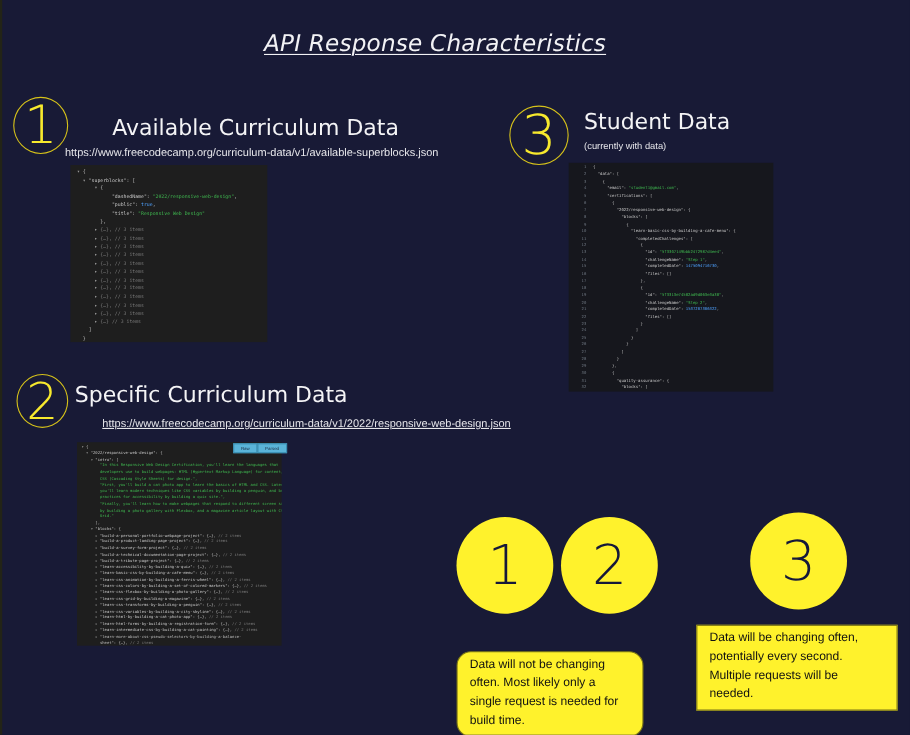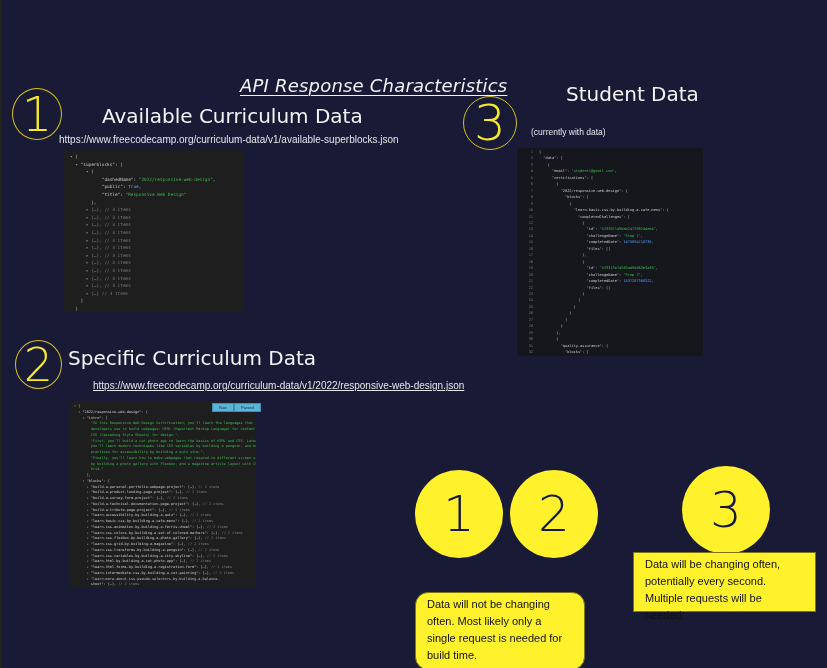--- a/index.html
+++ b/index.html
@@ -5,23 +5,23 @@
   html, body { margin:0; padding:0; }
   body {
     width:827px; height:668px; overflow:hidden;
     background:#181a36;
     font-family:"DejaVu Sans", sans-serif;
     color:#ffffff;
     position:relative;
   }
   .title {
     position:absolute; left:240px; top:27px;
-    font-size:18px; font-style:italic; text-decoration:underline;
+    font-size:21px; font-style:italic; text-decoration:underline;
     text-decoration-thickness:1px; text-underline-offset:3px;
-    color:#f2f2f5; letter-spacing:0.2px;margin-top:48px;
+    color:#f2f2f5; letter-spacing:0.2px;
   }
   .num-outline {
     position:absolute; border:1px solid #d6c21a; border-radius:50%;
     color:#f7e92d; font-family:"DejaVu Sans", sans-serif;
     display:flex; align-items:center; justify-content:center;
     font-weight:300;
   }
   .sec-title { position:absolute; font-size:20px; color:#f4f4f6; white-space:nowrap; }
   .sec-url { position:absolute; font-size:10px; color:#e6e6ea; white-space:nowrap; font-family:"Liberation Sans", sans-serif;}
   .sec-url.u { text-decoration:underline; }
@@ -134,21 +134,21 @@
        : {…} 
       }
     }
   }</div>
 <div class="rawparsed" style="left:212px;top:403px;">
   <span>Raw</span>
   <span>Parsed</span>
 </div>
 
 <div class="num-outline" style="left:463px;top:96px;width:52px;height:52px;font-size:50px;">3</div>
-<div class="sec-title" style="left:531px;top:82px;margin-left:35px;">Student Data</div>
+<div class="sec-title" style="left:531px;top:98px;">Student Data</div>
 <div class="sec-sub" style="left:531px;top:127px;">(currently with data)</div>
 
 <div class="code dark2" id="code3" style="left:517px;top:148px;width:186px;height:208px;padding:1px 2px;font-size:3.6px;line-height:6.45px;"><span class="ln">1</span>{
 <span class="ln">2</span>  <span class="k">"data"</span>: [
 <span class="ln">3</span>    {
 <span class="ln">4</span>      <span class="k">"email"</span>: <span class="s">"student1@gmail.com"</span>,
 <span class="ln">5</span>      <span class="k">"certifications"</span>: [
 <span class="ln">6</span>        {
 <span class="ln">7</span>          <span class="k">"2022/responsive-web-design"</span>: {
 <span class="ln">8</span>            <span class="k">"blocks"</span>: [
@@ -175,13 +175,13 @@
 <span class="ln">29</span>        },
 <span class="ln">30</span>        {
 <span class="ln">31</span>          <span class="k">"quality-assurance"</span>: {
 <span class="ln">32</span>            <span class="k">"blocks"</span>: [</div>
 
 <div class="yc" style="left:415px;top:470px;">1</div>
 <div class="yc" style="left:510px;top:470px;">2</div>
 <div class="yc" style="left:682px;top:466px;">3</div>
 
 <div class="ybox" style="left:415px;top:592px;width:170px;height:78px;border-radius:13px;">Data will not be changing often. Most likely only a single request is needed for build time.</div>
-<div class="ybox" style="left:633px;top:552px;width:183px;height:60px;">Data will be changing often, potentially every second. Multiple requests will be needed.</div>
+<div class="ybox" style="left:633px;top:568px;width:183px;height:78px;">Data will be changing often, potentially every second. Multiple requests will be needed.</div>
 
 </body></html>

